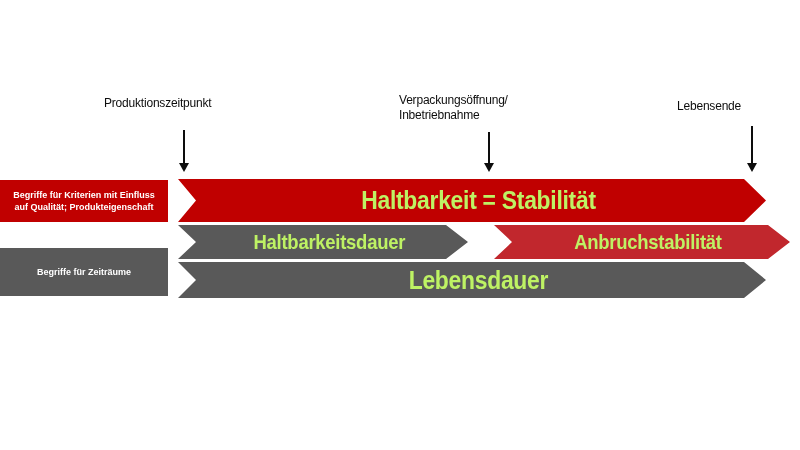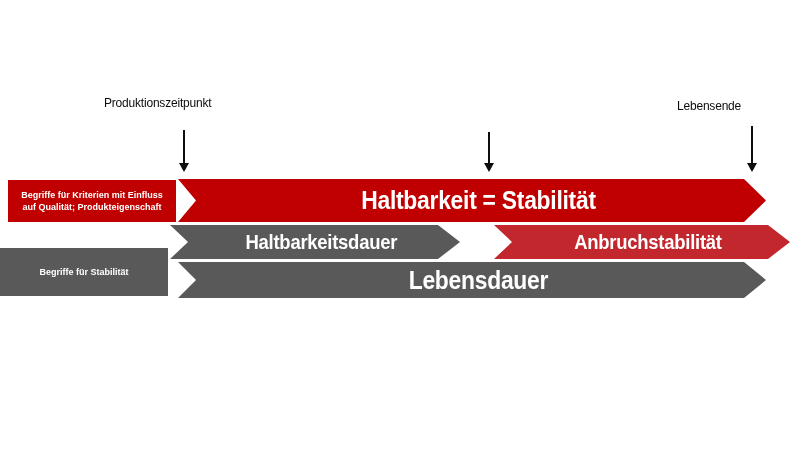--- a/index.html
+++ b/index.html
@@ -75,21 +75,21 @@
   .legend-box.red  { background: #C00000; }
   .legend-box.gray { background: #595959; }
 
   
   .bar {
     position: absolute;
     display: flex;
     align-items: center;
     justify-content: center;
     box-sizing: border-box;
-    color: #ffffff;
+    color: #bef264;
     font-weight: bold;
     white-space: nowrap;
     -webkit-clip-path: polygon(
         0 0,
         calc(100% - 22px) 0,
         100% 50%,
         calc(100% - 22px) 100%,
         0 100%,
         18px 50%);
     clip-path: polygon(
@@ -120,44 +120,46 @@
 <body>
 
 <div id="stage">
 
   <div class="marker-label" style="left:184px; top:96px; width:160px;">Produktionszeitpunkt</div>
   <div class="marker-arrow" style="left:184px; top:130px; height:42px;">
     <div class="shaft" style="height:33px;"></div>
     <div class="head"></div>
   </div>
 
+  <div class="marker-label" style="left:489px; top:93px; width:180px;">Verpackungsöffnung/
+Inbetriebnahme</div>
   <div class="marker-arrow" style="left:489px; top:132px; height:40px;">
     <div class="shaft" style="height:31px;"></div>
     <div class="head"></div>
   </div>
 
   <div class="marker-label" style="left:752px; top:99px; width:150px;">Lebensende</div>
   <div class="marker-arrow" style="left:752px; top:126px; height:46px;">
     <div class="shaft" style="height:37px;"></div>
     <div class="head"></div>
   </div>
 
-  <div class="legend-box red" style="left:0px; top:180px; width:168px; height:42px;margin-left:8px;">
+  <div class="legend-box red" style="left:0px; top:180px; width:168px; height:42px;">
     <span>Begriffe für Kriterien mit Einfluss auf Qualität; Produkteigenschaft</span>
   </div>
 
   <div class="legend-box gray" style="left:0px; top:248px; width:168px; height:48px;">
-    <span>Begriffe für Stabilität</span>
+    <span>Begriffe für Zeiträume</span>
   </div>
 
   <div class="bar red size-lg nudge-r" style="left:178px; top:179px; width:588px; height:43px;">
     <span class="bar-label">Haltbarkeit = Stabilität</span>
   </div>
 
-  <div class="bar gray size-md nudge-r" style="left:170px; top:225px; width:290px; height:34px;justify-content:center;">
+  <div class="bar gray size-md nudge-r" style="left:178px; top:225px; width:290px; height:34px;justify-content:center;">
     <span class="bar-label">Haltbarkeitsdauer</span>
   </div>
 
   <div class="bar red-alt size-md nudge-r" style="left:494px; top:225px; width:296px; height:34px;">
     <span class="bar-label">Anbruchstabilität</span>
   </div>
 
   <div class="bar gray size-lg nudge-r" style="left:178px; top:262px; width:588px; height:36px;text-align:right;">
     <span class="bar-label">Lebensdauer</span>
   </div>

